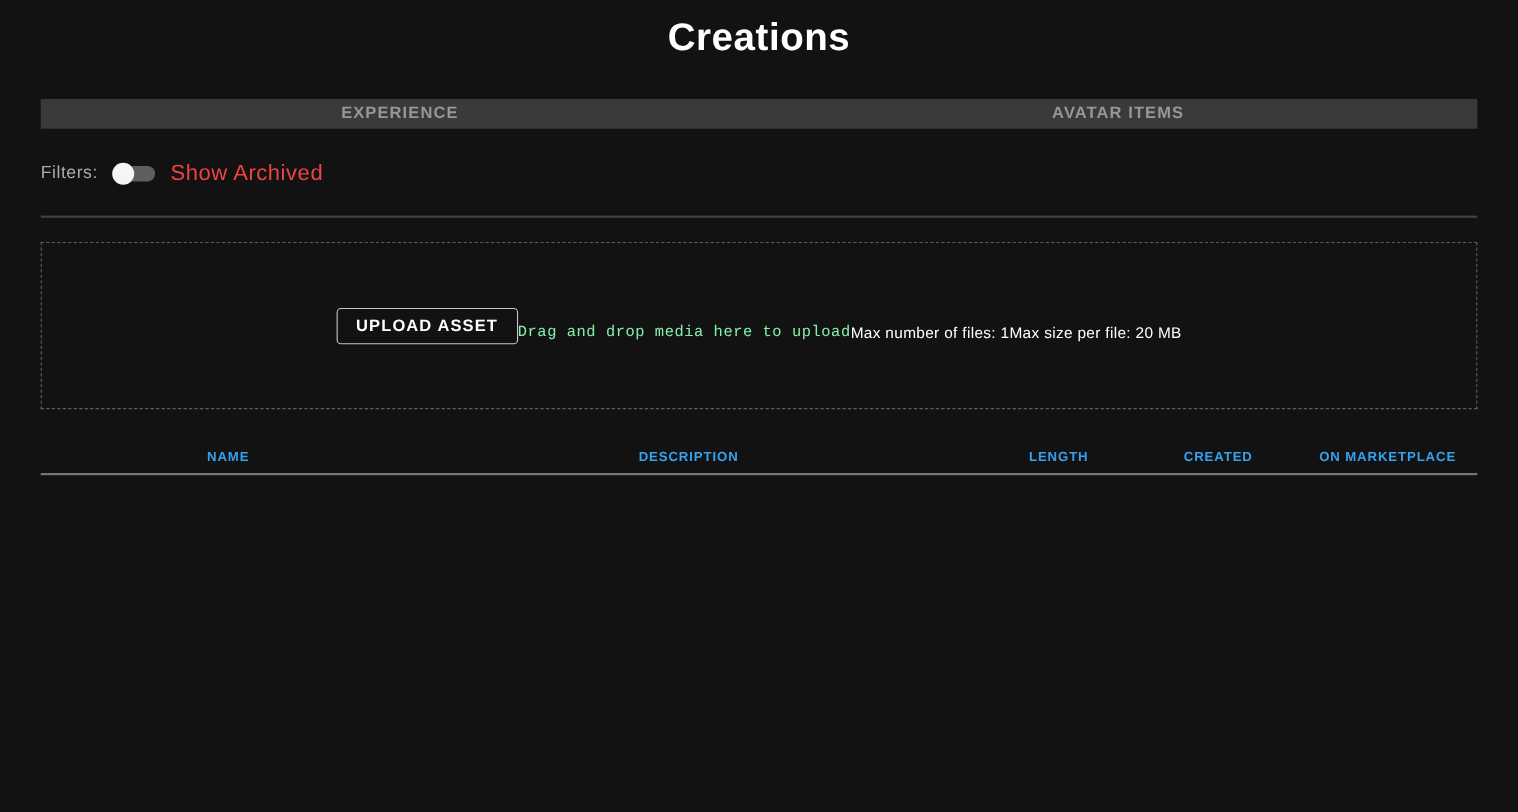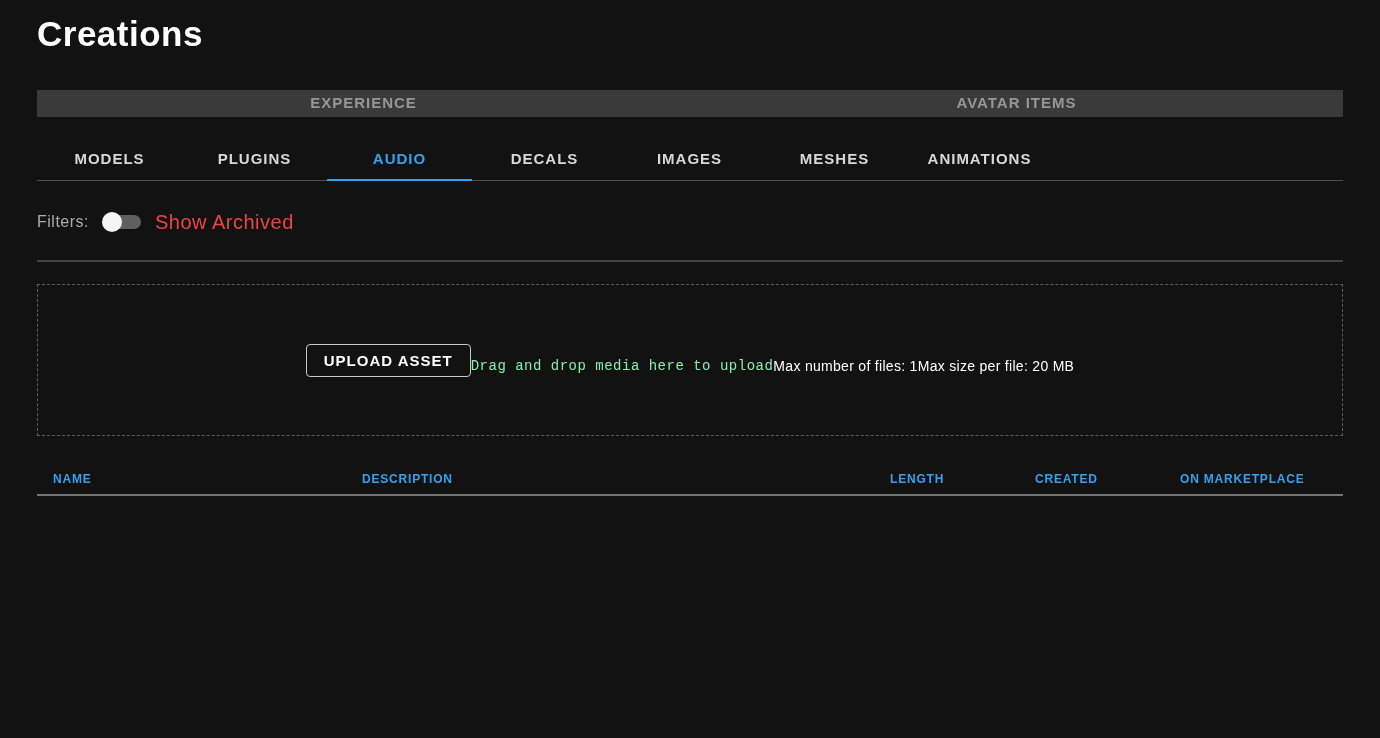--- a/index.html
+++ b/index.html
@@ -1,15 +1,15 @@
 <!DOCTYPE html>
 <html><head>
 <meta charset="utf-8">
 <style>
-  * { margin: 0; padding: 0; box-sizing: border-box; }
+  * { margin: 0; padding: 0; box-sizing: border-box; text-align: center; }
   html, body {
     width: 1380px; height: 738px;
     background: #121212;
     font-family: "Liberation Sans", sans-serif;
     overflow: hidden;
   }
   .page { padding: 0 37px; }
 
   .page-title {
     color: #ffffff;
@@ -170,29 +170,20 @@
 
 <div class="page">
 
   <h1 class="page-title">Creations</h1>
 
   <div class="main-tabs">
     <div class="main-tab">EXPERIENCE</div>
     <div class="main-tab">AVATAR ITEMS</div>
   </div>
 
-  <div class="sub-tabs">
-    <div class="sub-tab">MODELS</div>
-    <div class="sub-tab">PLUGINS</div>
-    <div class="sub-tab active">AUDIO</div>
-    <div class="sub-tab">DECALS</div>
-    <div class="sub-tab">IMAGES</div>
-    <div class="sub-tab">MESHES</div>
-    <div class="sub-tab">ANIMATIONS</div>
-  </div>
 
   <div class="filters-row">
     <span class="filters-label">Filters:</span>
     <span class="toggle">
       <span class="knob"></span>
     </span>
     <span class="toggle-label">Show Archived</span>
   </div>
 
   <hr class="section-divider">

